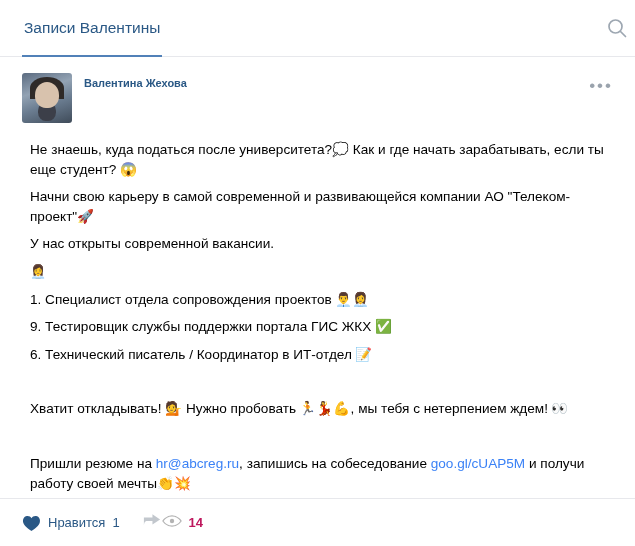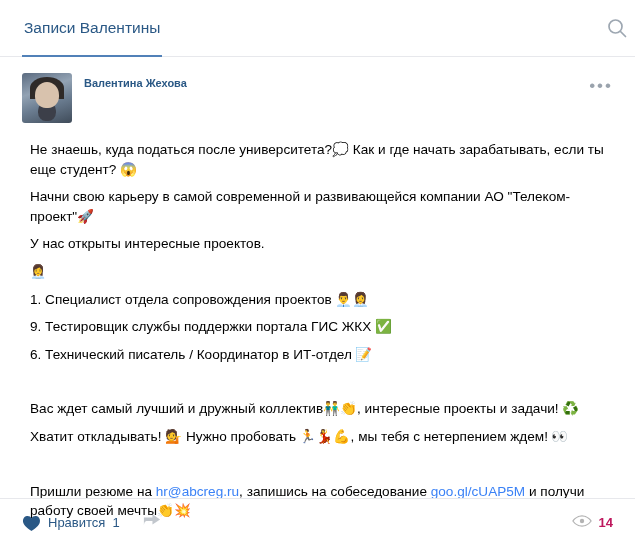--- a/index.html
+++ b/index.html
@@ -143,21 +143,20 @@
   
   .post-footer {
     position: absolute;
     left: 0;
     right: 0;
     bottom: 0;
     height: 48px;
     border-top: 1px solid #e7e8ec;
     display: flex;
     align-items: center;
-    justify-content: space-between;
     padding: 0 22px;
     box-sizing: border-box;
   }
   .footer-left {
     display: flex;
     align-items: center;
   }
   .like-btn {
     display: flex;
     align-items: center;
@@ -220,27 +219,26 @@
       <div class="avatar"></div>
       <div class="author-block">
         <div class="author-name">Валентина Жехова</div>
       </div>
       <div class="more-dots">•••</div>
     </div>
 
     <div class="post-body">
       <p>Не знаешь, куда податься после университета?💭 Как и где начать зарабатывать, если ты еще студент? 😱</p>
       <p>Начни свою карьеру в самой современной и развивающейся компании АО "Телеком-проект"🚀</p>
-      <p>У нас открыты интересные проектов.</p>
+      <p>У нас открыты современной вакансии.</p>
       <p class="emo">👩‍💼</p>
       <p>1. Специалист отдела сопровождения проектов 👨‍💼👩‍💼</p>
       <p>9. Тестировщик службы поддержки портала ГИС ЖКХ ✅</p>
       <p>6. Технический писатель / Координатор в ИТ-отдел 📝</p>
       <div class="gap"></div>
-      <p>Вас ждет самый лучший и дружный коллектив👬👏, интересные проекты и задачи! ♻️</p>
       <p>Хватит откладывать! 💁 Нужно пробовать 🏃💃💪, мы тебя с нетерпением ждем! 👀</p>
       <div class="gap"></div>
       <p>
         <span>Пришли резюме на </span><a href="#">hr@abcreg.ru</a><span>, запишись на собеседование </span><a href="#">goo.gl/cUAP5M</a><span> и получи работу своей мечты👏💥</span>
       </p>
     </div>
   </div>
 
   <div class="post-footer">
     <div class="footer-left">

